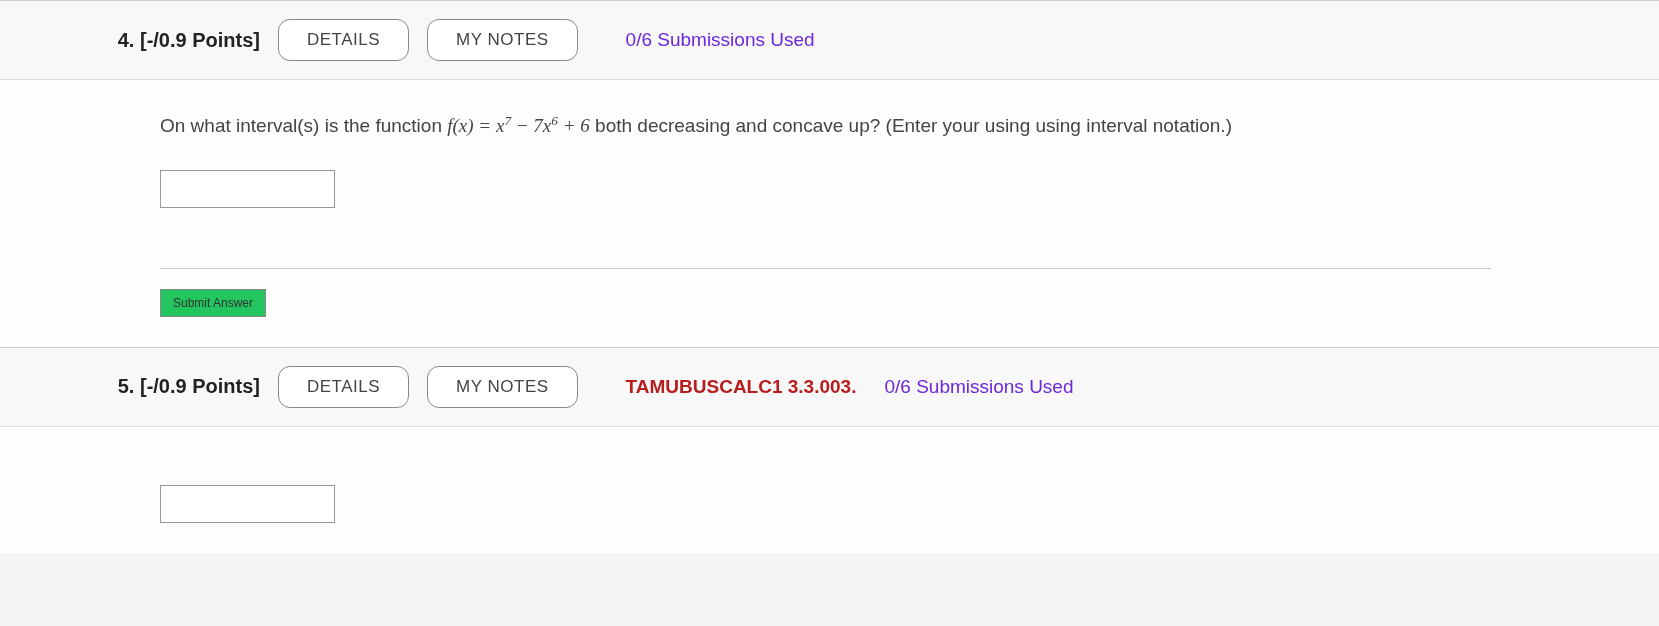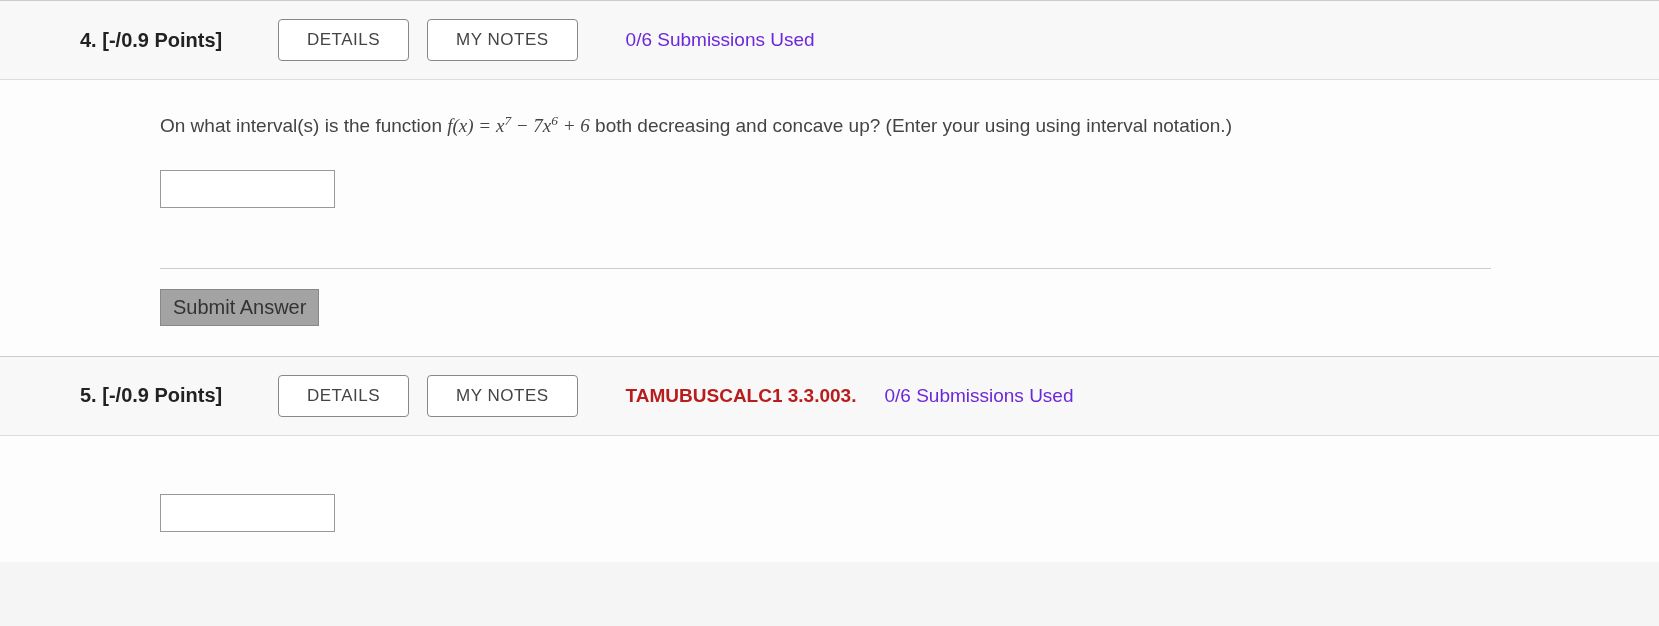--- a/index.html
+++ b/index.html
@@ -19,28 +19,29 @@
       padding: 18px 20px 18px 80px;
       gap: 18px;
       border-bottom: 1px solid #ddd;
       background: #f8f8f8;
     }
     .q-number {
       font-weight: bold;
       font-size: 20px;
       color: #222;
       min-width: 180px;
+      text-align: right;
     }
     .btn-outline {
       border: 1px solid #888;
       background: #fff;
       color: #444;
       padding: 10px 28px;
       font-size: 17px;
-      border-radius: 4px;
+      border-radius: 12px;
       cursor: pointer;
       letter-spacing: 0.5px;
     }
     .submissions {
       font-size: 19px;
       color: #6d28d9;
       margin-left: 30px;
     }
     .ref-code {
       font-size: 19px;
@@ -72,23 +73,23 @@
     }
     .divider {
       border: none;
       border-top: 1px solid #ccc;
       margin: 60px 0 0 0;
       width: 90%;
     }
     .submit-btn {
       margin-top: 20px;
       padding: 6px 12px;
-      font-size: 20px;
+      font-size: 12px;
       border: 1px solid #888;
-      background: #a3a3a3;
+      background: #22c55e;
       color: #333;
       cursor: pointer;
     }
     sup { font-size: 0.7em; vertical-align: super; }
   </style>
 </head>
 <body>
 
 <div class="question-block">
   <div class="q-header">

